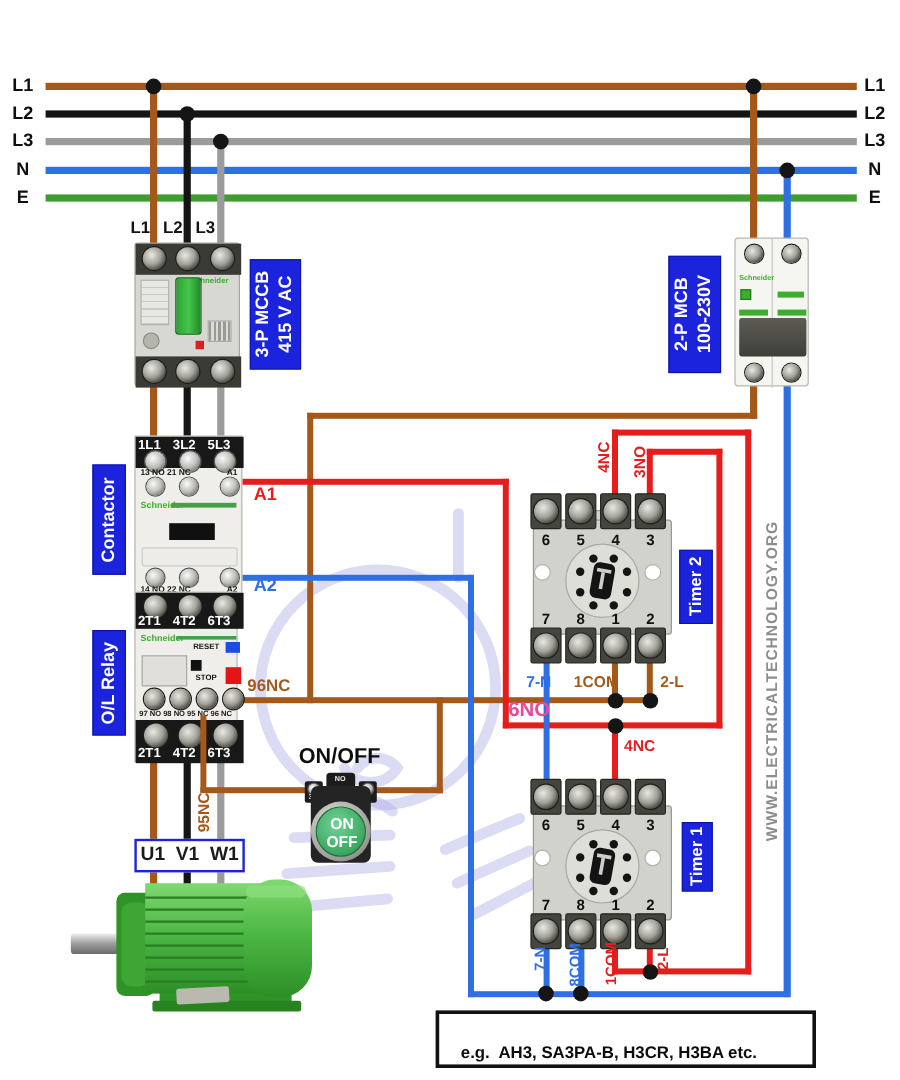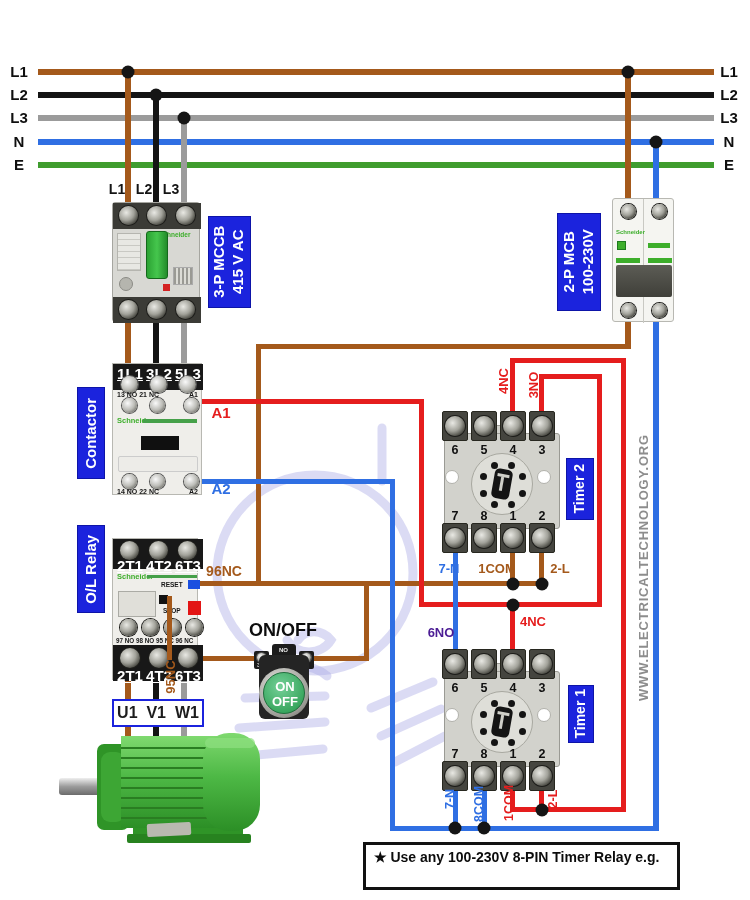--- a/index.html
+++ b/index.html
@@ -12,21 +12,21 @@
   .wire{position:absolute;}
   .dot{position:absolute;width:13px;height:13px;border-radius:50%;background:#151515;transform:translate(-50%,-50%);}
   .wl{position:absolute;font-weight:bold;white-space:pre;transform:translate(-50%,-50%);}
   .busl{position:absolute;width:26px;text-align:center;font-weight:bold;font-size:15px;color:#0f0f0f;height:20px;line-height:20px;}
   .comp{position:absolute;}
   .bluetag{position:absolute;background:#1b23dd;color:#fff;font-weight:bold;display:flex;align-items:center;justify-content:center;box-shadow:0 0 0 1px #0d14a8 inset;}
   .bluetag .rot{transform:rotate(-90deg);text-align:center;line-height:1.25;white-space:nowrap;}
   .screw{position:absolute;border-radius:50%;background:radial-gradient(circle at 38% 35%,#e9e9e4,#a2a29a 45%,#43433c 78%,#26261f);box-shadow:0 0 0 1px #1d1d1a;}
   .screwsilver{position:absolute;border-radius:50%;background:radial-gradient(circle at 38% 35%,#fafafa,#bdbdb8 50%,#6b6b64 85%);box-shadow:0 0 0 1px #555;}
   .band{position:absolute;background:#181818;}
-  .bandlab{position:absolute;width:30px;text-align:center;color:#fff;font-weight:bold;font-size:15px;text-decoration:underline;}
+  .bandlab{position:absolute;width:30px;text-align:left;color:#fff;font-weight:bold;font-size:11px;}
   .tiny{position:absolute;font-size:7px;font-weight:bold;color:#161616;white-space:nowrap;}
   .brand{position:absolute;font-size:7px;font-weight:bold;color:#3dae2b;white-space:nowrap;}
   .tblock{position:absolute;width:26px;height:30px;background:#45453f;border:1px solid #27271f;border-radius:2px;}
   .tblock .screw{left:2px;top:4px;width:20px;height:20px;}
   .pnum{position:absolute;width:26px;text-align:center;font-weight:bold;font-size:12.5px;color:#101010;}
   .tbody{position:absolute;left:6px;top:28px;width:116px;height:96px;background:#d2d2cc;border:1px solid #9a9a94;border-radius:3px;}
   .ttab{position:absolute;left:52px;top:20px;width:24px;height:12px;background:#d2d2cc;border:1px solid #9a9a94;border-radius:2px;}
   .sockc{position:absolute;left:33px;top:48px;width:62px;height:62px;border-radius:50%;background:#dedeD8;border:1px solid #a8a8a0;}
   .hole{position:absolute;width:7px;height:7px;border-radius:50%;background:#141414;}
   .skey{position:absolute;left:50%;top:50%;width:18px;height:30px;background:#141414;border-radius:5px;transform:translate(-50%,-50%) rotate(10deg);}
@@ -166,21 +166,21 @@
     <div class="screwsilver" style="left:9px;top:110px;width:15px;height:15px;"></div>
     <div class="screwsilver" style="left:37px;top:110px;width:15px;height:15px;"></div>
     <div class="screwsilver" style="left:71px;top:110px;width:15px;height:15px;"></div>
     <div class="tiny" style="left:4px;top:124px;">14 NO 22 NC</div>
     <div class="tiny" style="left:76px;top:124px;">A2</div>
   </div>
   <div class="bluetag" style="left:77px;top:387px;width:28px;height:92px;">
     <div class="rot" style="width:92px;font-size:15px;">Contactor</div>
   </div>
 
-  <div class="comp" style="left:112px;top:493px;width:86px;height:142px;background:#efeeea;border:1px solid #b8b8b2;margin-top:45px;">
+  <div class="comp" style="left:112px;top:493px;width:86px;height:142px;background:#efeeea;border:1px solid #b8b8b2;">
     <div class="band" style="left:0;top:0;width:90px;height:30px;"></div>
     <div class="screw" style="left:7px;top:2px;width:19px;height:19px;"></div>
     <div class="screw" style="left:36px;top:2px;width:19px;height:19px;"></div>
     <div class="screw" style="left:65px;top:2px;width:19px;height:19px;"></div>
     <div class="bandlab" style="left:2px;top:18px;">2T1</div>
     <div class="bandlab" style="left:31px;top:18px;">4T2</div>
     <div class="bandlab" style="left:60px;top:18px;">6T3</div>
     <div class="brand" style="left:4px;top:33px;font-size:7.5px;">Schneider</div>
     <div style="position:absolute;left:34px;top:36px;width:50px;height:3px;background:#45a049;"></div>
     <div class="tiny" style="left:48px;top:42px;font-size:6.5px;">RESET</div>
@@ -407,25 +407,25 @@
       <div class="wl" style="left: 117px; top: 189px; color: rgb(20, 20, 20); font-size: 14px;">L1</div>
       <div class="wl" style="left: 144px; top: 189px; color: rgb(20, 20, 20); font-size: 14px;">L2</div>
       <div class="wl" style="left: 171px; top: 189px; color: rgb(20, 20, 20); font-size: 14px;">L3</div>
       <div class="wl" style="left: 221px; top: 412px; color: rgb(229, 29, 29); font-size: 15px;">A1</div>
       <div class="wl" style="left: 221px; top: 488px; color: rgb(47, 111, 227); font-size: 15px;">A2</div>
       <div class="wl" style="left: 224px; top: 571px; color: rgb(164, 89, 27); font-size: 14px;">96NC</div>
       <div class="wl" style="left: 170px; top: 677px; color: rgb(164, 89, 27); font-size: 13px; transform: translate(-50%, -50%) rotate(-90deg);">95NC</div>
       <div class="wl" style="left: 449px; top: 568px; color: rgb(47, 111, 227); font-size: 13px;">7-N</div>
       <div class="wl" style="left: 497px; top: 568px; color: rgb(164, 89, 27); font-size: 13px;">1COM</div>
       <div class="wl" style="left: 560px; top: 568px; color: rgb(164, 89, 27); font-size: 13px;">2-L</div>
-      <div class="wl" style="left: 441px; top: 632px; color: #4c1d95; font-size: 13px;">6NO</div>
+      <div class="wl" style="left: 441px; top: 592px; color: #ec4899; font-size: 17px;">6NO</div>
       <div class="wl" style="left: 533px; top: 621px; color: rgb(229, 29, 29); font-size: 13px;">4NC</div>
       <div class="wl" style="left: 503px; top: 381px; color: rgb(229, 29, 29); font-size: 13px; transform: translate(-50%, -50%) rotate(-90deg);">4NC</div>
       <div class="wl" style="left: 533px; top: 385px; color: rgb(229, 29, 29); font-size: 13px; transform: translate(-50%, -50%) rotate(-90deg);">3NO</div>
       <div class="wl" style="left: 450px; top: 799px; color: rgb(47, 111, 227); font-size: 12.5px; transform: translate(-50%, -50%) rotate(-90deg);">7-N</div>
       <div class="wl" style="left: 479px; top: 804px; color: rgb(47, 111, 227); font-size: 12.5px; transform: translate(-50%, -50%) rotate(-90deg);">8COM</div>
       <div class="wl" style="left: 509px; top: 803px; color: rgb(229, 29, 29); font-size: 12.5px; transform: translate(-50%, -50%) rotate(-90deg);">1COM</div>
       <div class="wl" style="left: 553px; top: 799px; color: rgb(229, 29, 29); font-size: 12.5px; transform: translate(-50%, -50%) rotate(-90deg);">2-L</div>
     </div>
 
-  <div class="notebox"><span>★ Use any 100-230V 8-PIN Timer Relay e.g.</span><br></div>
+  <div class="notebox"><br><span style="padding-left:10px;">e.g.  AH3, SA3PA-B, H3CR, H3BA etc.</span></div>
 
 </div>
 
 </body></html>

